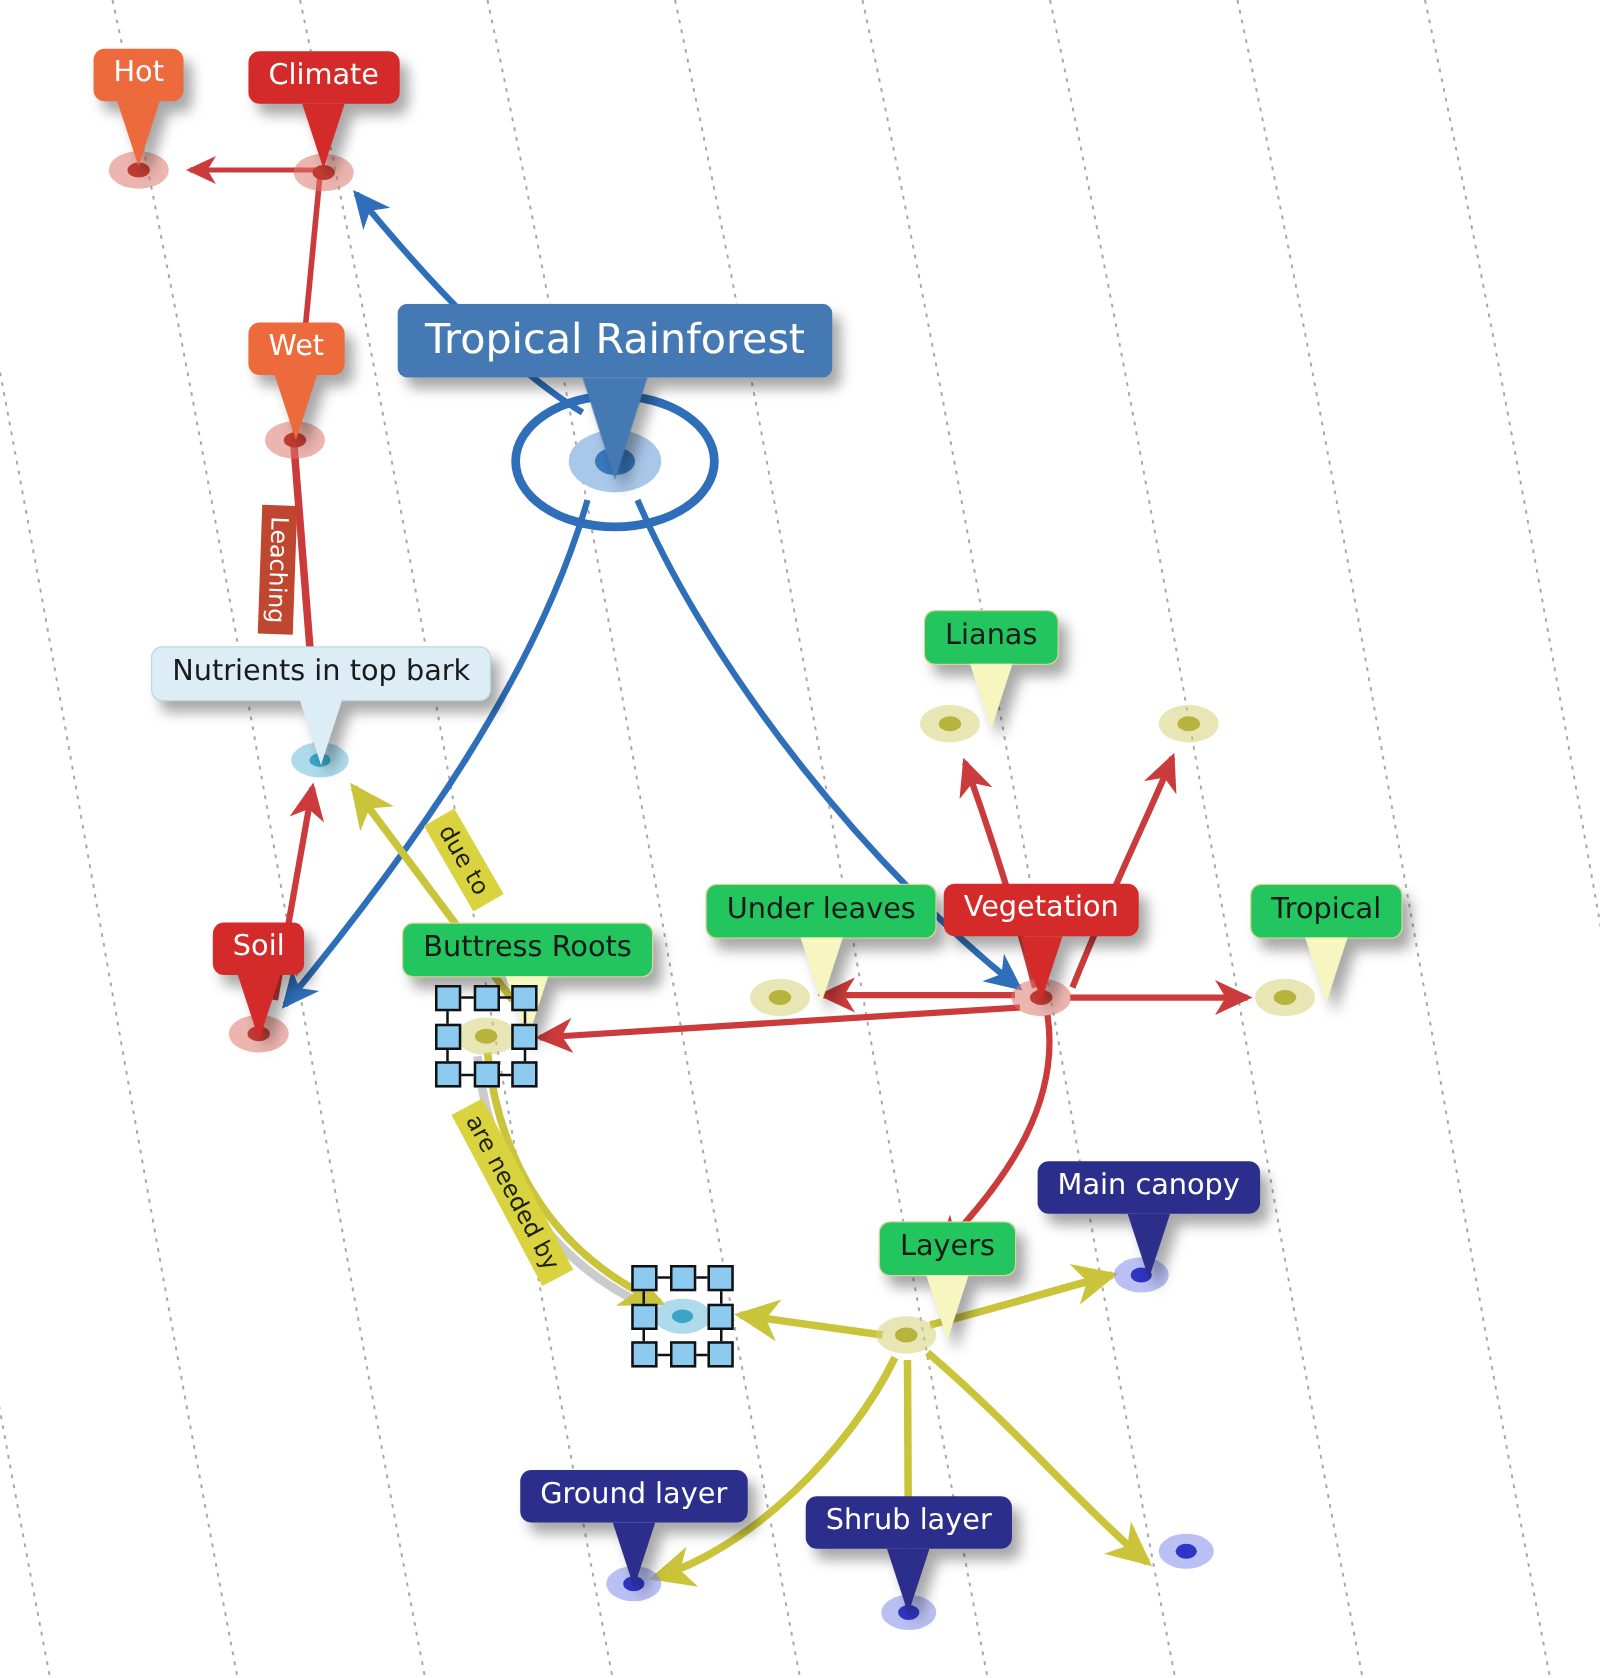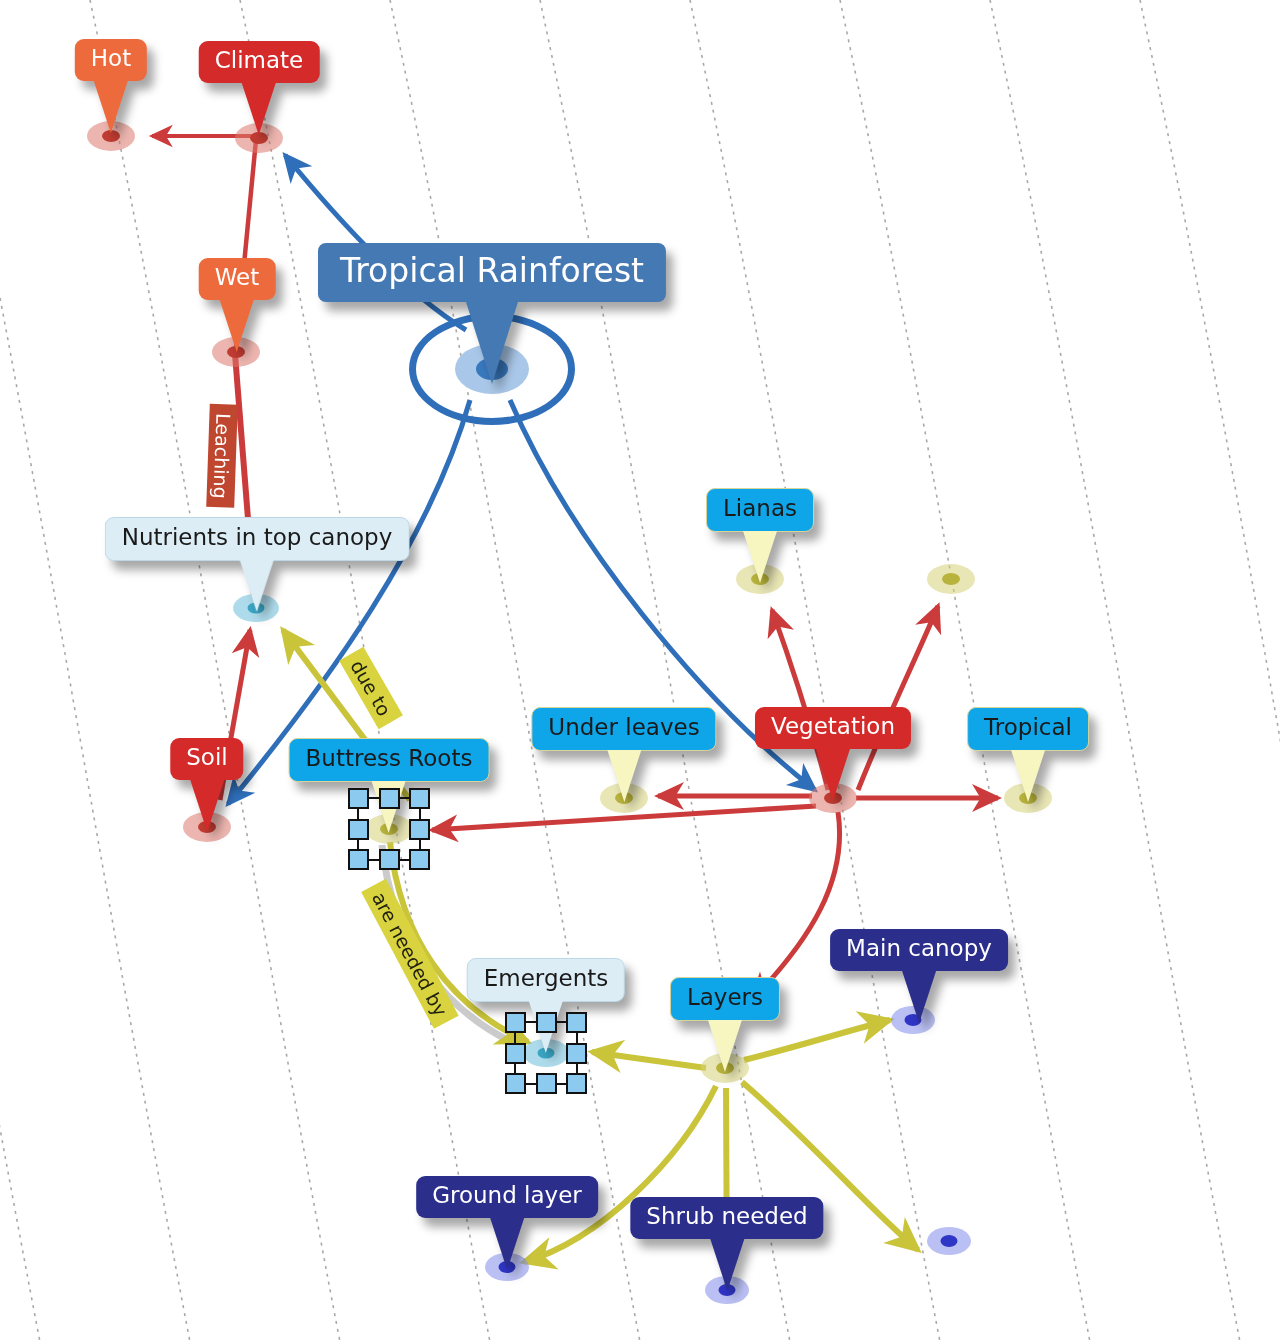--- a/index.html
+++ b/index.html
@@ -37,21 +37,21 @@
 
   
   .n-red     {background:#d42a2a;color:#ffffff;}
   .n-red     .tailwrap{border-top:52px solid #d42a2a;}
   .n-orange  {background:#ed6a3c;color:#ffffff;}
   .n-orange  .tailwrap{border-top:52px solid #ed6a3c;}
   .n-blue    {background:#4579b4;color:#ffffff;}
   .n-blue    .tailwrap{border-top:82px solid #4579b4;}
   .n-navy    {background:#2c2e8c;color:#ffffff;}
   .n-navy    .tailwrap{border-top:52px solid #2c2e8c;}
-  .n-yellow  {background:#0ea5e9;color:#1a1a1a;border:1px solid #d8d49a;}
+  .n-yellow  {background:#22c55e;color:#1a1a1a;border:1px solid #d8d49a;margin-left:33px;}
   .n-yellow  .tailwrap{border-top:52px solid #f7f5c0;}
   .n-lblue   {background:#dcedf5;color:#1a1a1a;border:1px solid #bcd8e6;}
   .n-lblue   .tailwrap{border-top:52px solid #dcedf5;}
 
   
   .dot{position:absolute;transform:translate(-50%,-50%);border-radius:50%;z-index:20;}
   .dot .halo{position:absolute;left:50%;top:50%;transform:translate(-50%,-50%);border-radius:50%;}
   .dot .core{position:absolute;left:50%;top:50%;transform:translate(-50%,-50%);border-radius:50%;}
   .d-red   .halo{width:48px;height:30px;background:rgba(222,120,110,.55);}
   .d-red   .core{width:18px;height:12px;background:#c03c32;}
@@ -259,38 +259,34 @@
     <span>Wet</span>
     <span class="tailwrap"></span>
   </div>
 
   <div class="node n-blue big" style="left:492px;top:243px;z-index:32">
     <span>Tropical Rainforest</span>
     <span class="tailwrap"></span>
   </div>
 
   <div class="node n-lblue" style="left:257px;top:517px">
-    <span>Nutrients in top canopy</span>
+    <span>Nutrients in top bark</span>
     <span class="tailwrap"></span>
   </div>
 
   <div class="node n-red" style="left:207px;top:738px">
     <span>Soil</span>
     <span class="tailwrap"></span>
   </div>
 
   <div class="node n-yellow" style="left:389px;top:738px">
     <span>Buttress Roots</span>
     <span class="tailwrap"></span>
   </div>
 
-  <div class="node n-lblue" style="left:546px;top:958px">
-    <span>Emergents</span>
-    <span class="tailwrap"></span>
-  </div>
 
   <div class="node n-yellow" style="left:624px;top:707px">
     <span>Under leaves</span>
     <span class="tailwrap"></span>
   </div>
 
   <div class="node n-red" style="left:833px;top:707px">
     <span>Vegetation</span>
     <span class="tailwrap"></span>
   </div>
@@ -316,21 +312,21 @@
     <span class="tailwrap"></span>
   </div>
 
 
   <div class="node n-navy" style="left:507px;top:1176px">
     <span>Ground layer</span>
     <span class="tailwrap"></span>
   </div>
 
   <div class="node n-navy" style="left:727px;top:1197px">
-    <span>Shrub needed</span>
+    <span>Shrub layer</span>
     <span class="tailwrap"></span>
   </div>
 
   <div class="selection" style="left:348px;top:788px;width:82px;height:82px">
     <span class="conn" style="left:10px;top:9px;width:62px;height:2px"></span>
     <span class="conn" style="left:10px;top:71px;width:62px;height:2px"></span>
     <span class="conn" style="left:9px;top:10px;width:2px;height:62px"></span>
     <span class="conn" style="left:71px;top:10px;width:2px;height:62px"></span>
     <span class="handle" style="left:0;top:0"></span>
     <span class="handle" style="left:31px;top:0"></span>

